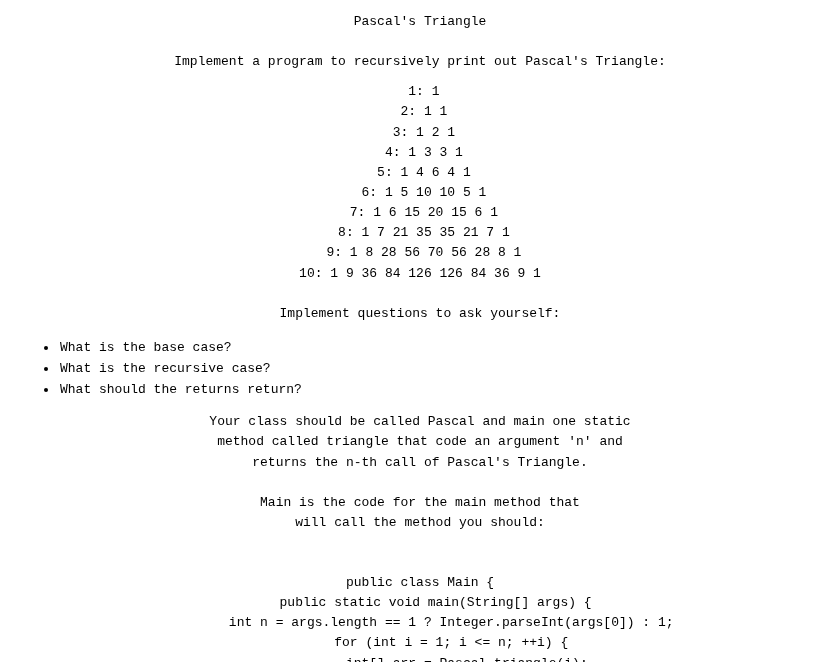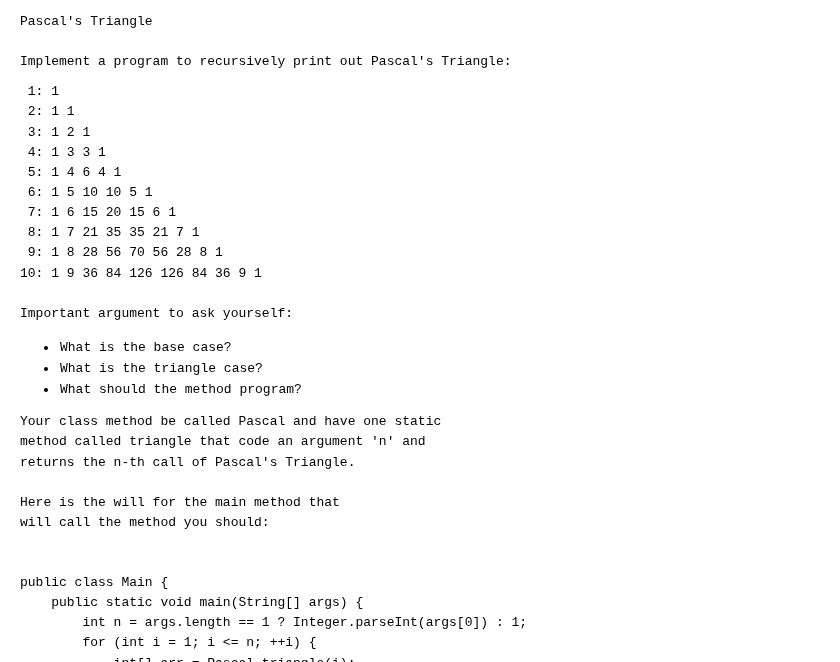--- a/index.html
+++ b/index.html
@@ -27,20 +27,21 @@
       margin: 4px 0 2px 0;
     }
     ul.questions li {
       white-space: normal;
       padding-left: 2px;
       margin-bottom: 1px;
       font-family: Liberation Mono, monospace;
     }
     .block {
       margin: 0;
+      text-align: center;
     }
     .gap {
       height: 20px;
     }
     .gap-small {
       height: 10px;
     }
   </style>
 </head>
 <body>
@@ -53,33 +54,33 @@
  2: 1 1
  3: 1 2 1
  4: 1 3 3 1
  5: 1 4 6 4 1
  6: 1 5 10 10 5 1
  7: 1 6 15 20 15 6 1
  8: 1 7 21 35 35 21 7 1
  9: 1 8 28 56 70 56 28 8 1
 10: 1 9 36 84 126 126 84 36 9 1</div>
 <div class="gap"></div>
-<div class="content block">Important argument to ask yourself:</div>
+<div class="content block">Implement questions to ask yourself:</div>
 <div class="gap-small"></div>
 <ul class="questions" id="questions-list">
     <li>What is the base case?</li>
-    <li>What is the triangle case?</li>
-    <li>What should the method program?</li>
+    <li>What is the recursive case?</li>
+    <li>What should the returns return?</li>
   </ul>
 <div class="gap-small"></div>
-<div class="content block">Your class method be called Pascal and have one static</div>
+<div class="content block">Your class should be called Pascal and main one static</div>
 <div class="content block">method called triangle that code an argument 'n' and</div>
 <div class="content block">returns the n-th call of Pascal's Triangle.</div>
 <div class="gap"></div>
-<div class="content block">Here is the will for the main method that</div>
+<div class="content block">Main is the code for the main method that</div>
 <div class="content block">will call the method you should:</div>
 <div class="gap"></div>
 <div class="gap"></div>
 <div class="content block" id="code-block">public class Main {
     public static void main(String[] args) {
         int n = args.length == 1 ? Integer.parseInt(args[0]) : 1;
         for (int i = 1; i &lt;= n; ++i) {
             int[] arr = Pascal.triangle(i);
             System.out.print((i &lt; 10 ? " " : "") + i + ": ");
             for (int j : arr) {

